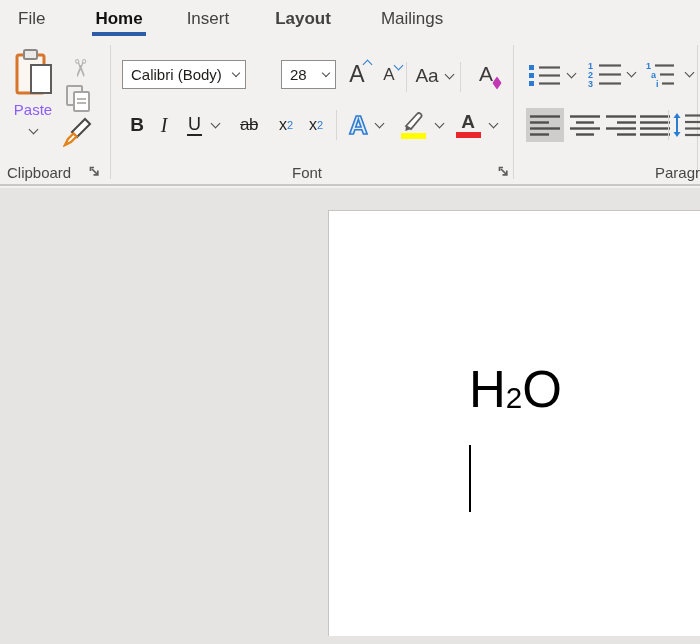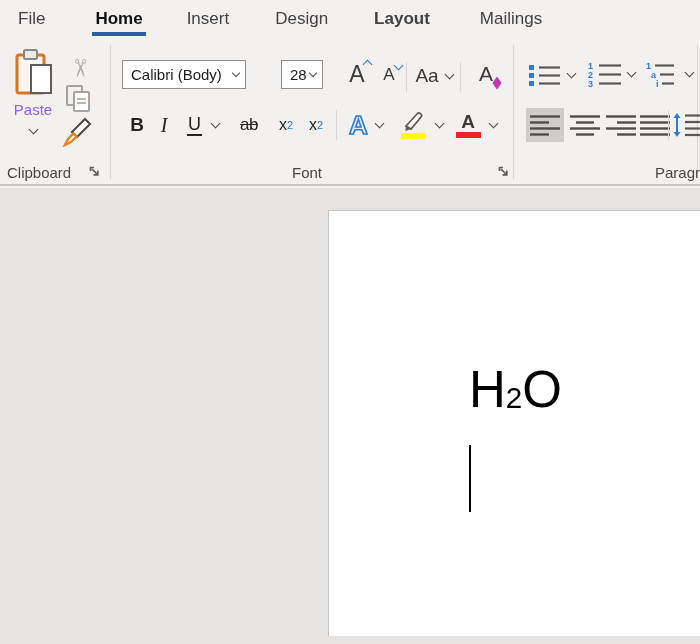--- a/index.html
+++ b/index.html
@@ -46,21 +46,21 @@
   .painter { left:62px; top:78px; width:32px; height:32px; }
   .lbl-clipboard { left:7px; }
   .launch-clip { left:87px; }
 
   
   .combo { position:absolute; top:22px; height:29px; background:#fff;
     border:1px solid #8f8d8b; display:flex; align-items:center; font-size:15px;
     color:#1d1c1b; padding:0 6px 0 8px; }
   .combo .chev { margin-left:auto; width:6px; height:6px; }
   .combo-name { left:122px; width:124px; }
-  .combo-size { left:281px; width:42px;justify-content:flex-end; }
+  .combo-size { left:281px; width:55px;justify-content:flex-end; }
   .grow { left:341px; top:20px; width:32px; height:32px; position:absolute; }
   .grow .a { font-size:23px; } 
   .shrink { left:374px; top:22px; width:30px; height:30px; position:absolute; }
   .shrink .a { font-size:17px; }
   .mini-caret { position:absolute; width:7px; height:7px; }
   .caret-up { border-left:1.7px solid #2b7cd3; border-top:1.7px solid #2b7cd3;
     transform:rotate(45deg); top:3px; right:2px; }
   .caret-dn { border-right:1.7px solid #2b7cd3; border-bottom:1.7px solid #2b7cd3;
     transform:rotate(45deg); top:2px; right:2px; }
   .isep-f1 { left:406px; top:24px; height:30px; }
@@ -127,21 +127,20 @@
 </style>
 </head>
 <body>
 
 <div class="app">
 
   <nav class="menubar">
     <div class="tab tab-file">File</div>
     <div class="tab tab-home active">Home</div>
     <div class="tab tab-insert">Insert</div>
-    <div class="tab tab-design">Design</div>
     <div class="tab tab-layout">Layout</div>
     <div class="tab">Mailings</div>
   </nav>
 
   <div class="ribbon">
     <div class="vsep vsep1"></div>
     <div class="vsep vsep2"></div>
     <div class="vsep vsep3"></div>
 
     <div class="ritem paste">

